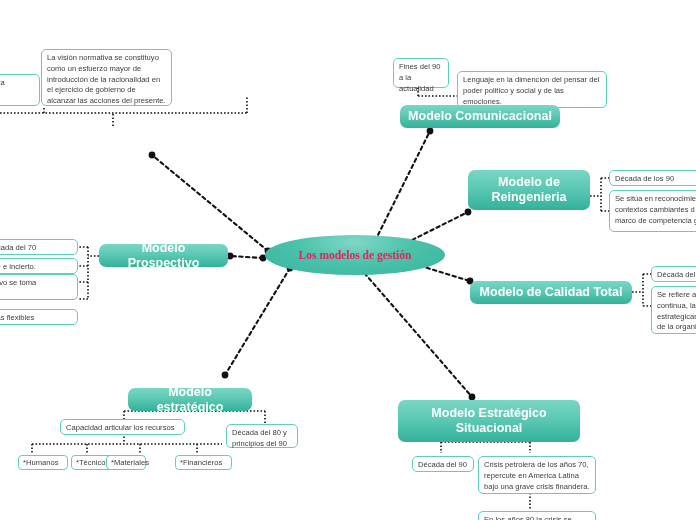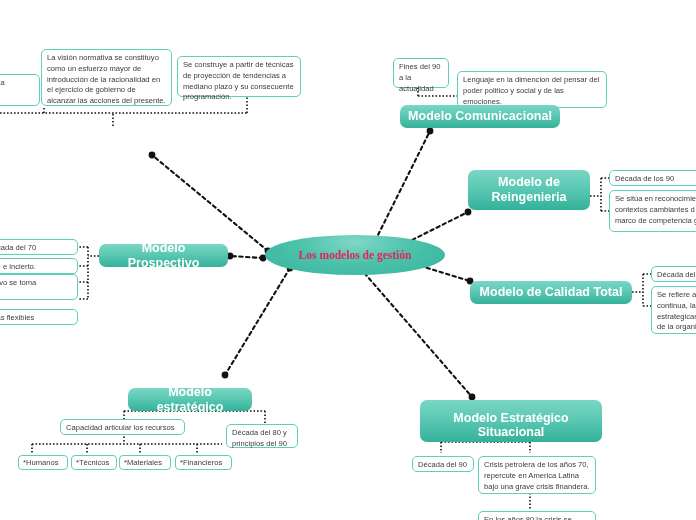--- a/index.html
+++ b/index.html
@@ -93,21 +93,20 @@
     </g>
   </svg>
 
   <div class="center-node" style="left:265px;top:235px;">
     <span>Los modelos de gestión</span>
   </div>
 
   <div class="note" style="left:-22px;top:74px;width:62px;height:32px;white-space:pre-line;">...asta
 ...0</div>
   <div class="note" style="left:41px;top:49px;width:131px;height:57px;">La visión normativa se constituyo como un esfuerzo mayor de introducción de la racionalidad en el ejercicio de gobierno de alcanzar las acciones del presente.</div>
-  <div class="note" style="left:177px;top:56px;width:124px;height:41px;">Se construye a partir de técnicas de proyección de tendencias a mediano plazo y su consecuente programación.</div>
 
   <div class="branch" style="left:400px;top:105px;width:160px;height:23px;">
     <span>Modelo Comunicacional</span>
   </div>
   <div class="note" style="left:393px;top:58px;width:56px;height:30px;">Fines del 90 a la actualidad</div>
   <div class="note" style="left:457px;top:45px;width:150px;height:37px;margin-top:26px;"><span>Lenguaje en la dimencion del pensar del poder politico y social y de las emociones.</span></div>
 
   <div class="branch" style="left:468px;top:170px;width:122px;height:40px;">
     <span>Modelo de Reingenieria</span>
   </div>
@@ -133,23 +132,23 @@
   <div class="note" style="left:-44px;top:274px;width:122px;height:26px;">o prospectivo se toma</div>
   <div class="note" style="left:-44px;top:309px;width:122px;height:16px;">aciones mas flexibles</div>
 
   <div class="branch" style="left:128px;top:377px;width:124px;height:23px;margin-top:11px;">
     <span>Modelo estratégico</span>
   </div>
   <div class="note" style="left:60px;top:419px;width:125px;height:16px;">Capacidad articular los recursos</div>
   <div class="note" style="left:226px;top:424px;width:72px;height:24px;">Década del 80 y principios del 90</div>
   <div class="leaf" style="left:18px;top:455px;width:50px;height:15px;">*Humanos</div>
   <div class="leaf" style="left:71px;top:455px;width:46px;height:15px;">*Técnicos</div>
-  <div class="leaf" style="left:119px;top:455px;width:52px;height:15px;">*Materiales</div>
+  <div class="leaf" style="left:106px;top:455px;width:40px;height:15px;">*Materiales</div>
   <div class="leaf" style="left:175px;top:455px;width:57px;height:15px;">*Financieros</div>
 
-  <div class="branch" style="left:420px;top:400px;width:182px;height:42px;align-items:flex-end;">
+  <div class="branch" style="left:398px;top:400px;width:182px;height:42px;">
     <span>Modelo Estratégico Situacional</span>
   </div>
   <div class="note" style="left:412px;top:456px;width:62px;height:16px;">Década del 90</div>
   <div class="note" style="left:478px;top:456px;width:118px;height:38px;">Crisis petrolera de los años 70, repercute en America Latina bajo una grave crisis finandera.</div>
   <div class="note" style="left:478px;top:511px;width:118px;height:24px;">En los años 80 la crisis se</div>
 
 </div>
 
 </body></html>

